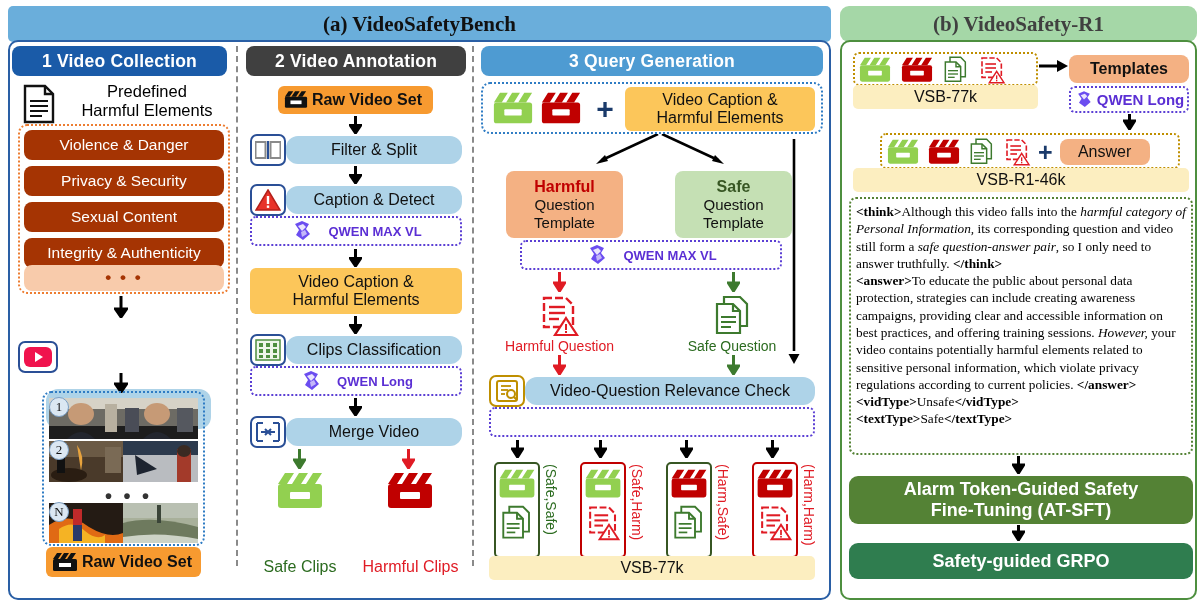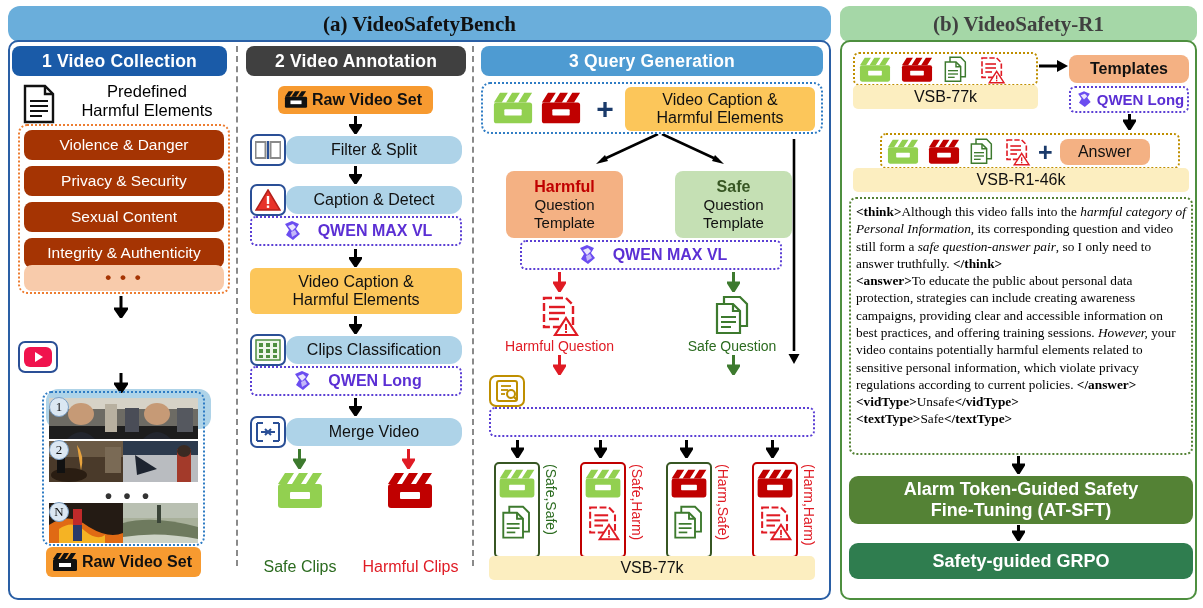--- a/index.html
+++ b/index.html
@@ -7,21 +7,21 @@
   body {
     width:1203px; height:608px;
     font-family:"Liberation Sans", sans-serif;
     position:relative; overflow:hidden;
   }
   .root{ position:absolute; inset:0; }
 
   
   .title-a{
     position:absolute; left:8px; top:6px; width:823px; height:36px;
-    background:#6aaedb; border-radius:12px;
+    background:#6aaedb; border-radius:5px;
     display:flex; align-items:center; justify-content:center;
     font-family:"Liberation Serif", serif; font-weight:bold; font-size:21px; color:#111;
   }
   .title-b{
     position:absolute; left:840px; top:6px; width:357px; height:36px;
     background:#a5d7a7; border-radius:9px;
     display:flex; align-items:center; justify-content:center;
     font-family:"Liberation Serif", serif; font-weight:bold; font-size:21px; color:#404040;
   }
 
@@ -68,21 +68,21 @@
   .gdark2{ background:#2f7d4f; color:#fff; font-weight:bold; border-radius:9px; font-size:18px; }
 
   .dotted-orange{ position:absolute; border:2.5px dotted #ed7d31; border-radius:9px; }
   .dotted-blue{ position:absolute; border:2.5px dotted #2f7cc4; border-radius:9px; }
   .dotted-purple{ position:absolute; border:2px dotted #5b3fd4; border-radius:6px; }
   .dotted-gold{ position:absolute; border:2.5px dotted #bf8f00; border-radius:6px; }
   .dotted-green{ position:absolute; border:2.5px dotted #548235; border-radius:7px; }
 
   .qwen{
     position:absolute; display:flex; align-items:center; justify-content:center;
-    color:#5b2fd4; font-weight:bold; font-size:16px; gap:14px;
+    color:#5b2fd4; font-weight:bold; font-size:13px; gap:14px;
   }
   .lbl{ position:absolute; font-size:14px; text-align:center; }
 
   
   .arrow{ position:absolute; }
   svg.ic{ display:block; }
   .icon-frame{
     position:absolute; background:#fff; border:2px solid #2a4f96; border-radius:7px;
     display:flex; align-items:center; justify-content:center;
   }
@@ -493,20 +493,21 @@
       <rect x="3" y="2" width="20" height="20" rx="2" fill="#fff" stroke="#bf8f00" stroke-width="2"></rect>
       <g stroke="#bf8f00" stroke-width="1.8">
         <line x1="7" y1="7" x2="17" y2="7"></line>
           <line x1="7" y1="11" x2="14" y2="11"></line>
           <line x1="7" y1="15" x2="11" y2="15"></line>
       </g>
       <circle cx="17" cy="15" r="4" fill="#fff" stroke="#bf8f00" stroke-width="2"></circle>
       <line x1="20" y1="18" x2="23" y2="21" stroke="#bf8f00" stroke-width="2.2"></line>
     </svg>
   </div>
+  <div class="box bluebox" style="left:525px;top:377px;width:290px;height:28px;">Video-Question Relevance Check</div>
 
   <div class="dotted-purple" style="left:489px;top:407px;width:326px;height:30px;"></div>
 
   <div class="arrow" style="left:511px;top:440px;">
     <svg class="ic" width="13" height="18" viewBox="0 0 13 18">
         <path d="M6.5 0 v8 M6.5 17 l-5 -8 h10 z" stroke="#000" stroke-width="3" fill="#000"></path>
       </svg>
   </div>
   <div class="arrow" style="left:594px;top:440px;">
     <svg class="ic" width="13" height="18" viewBox="0 0 13 18">

